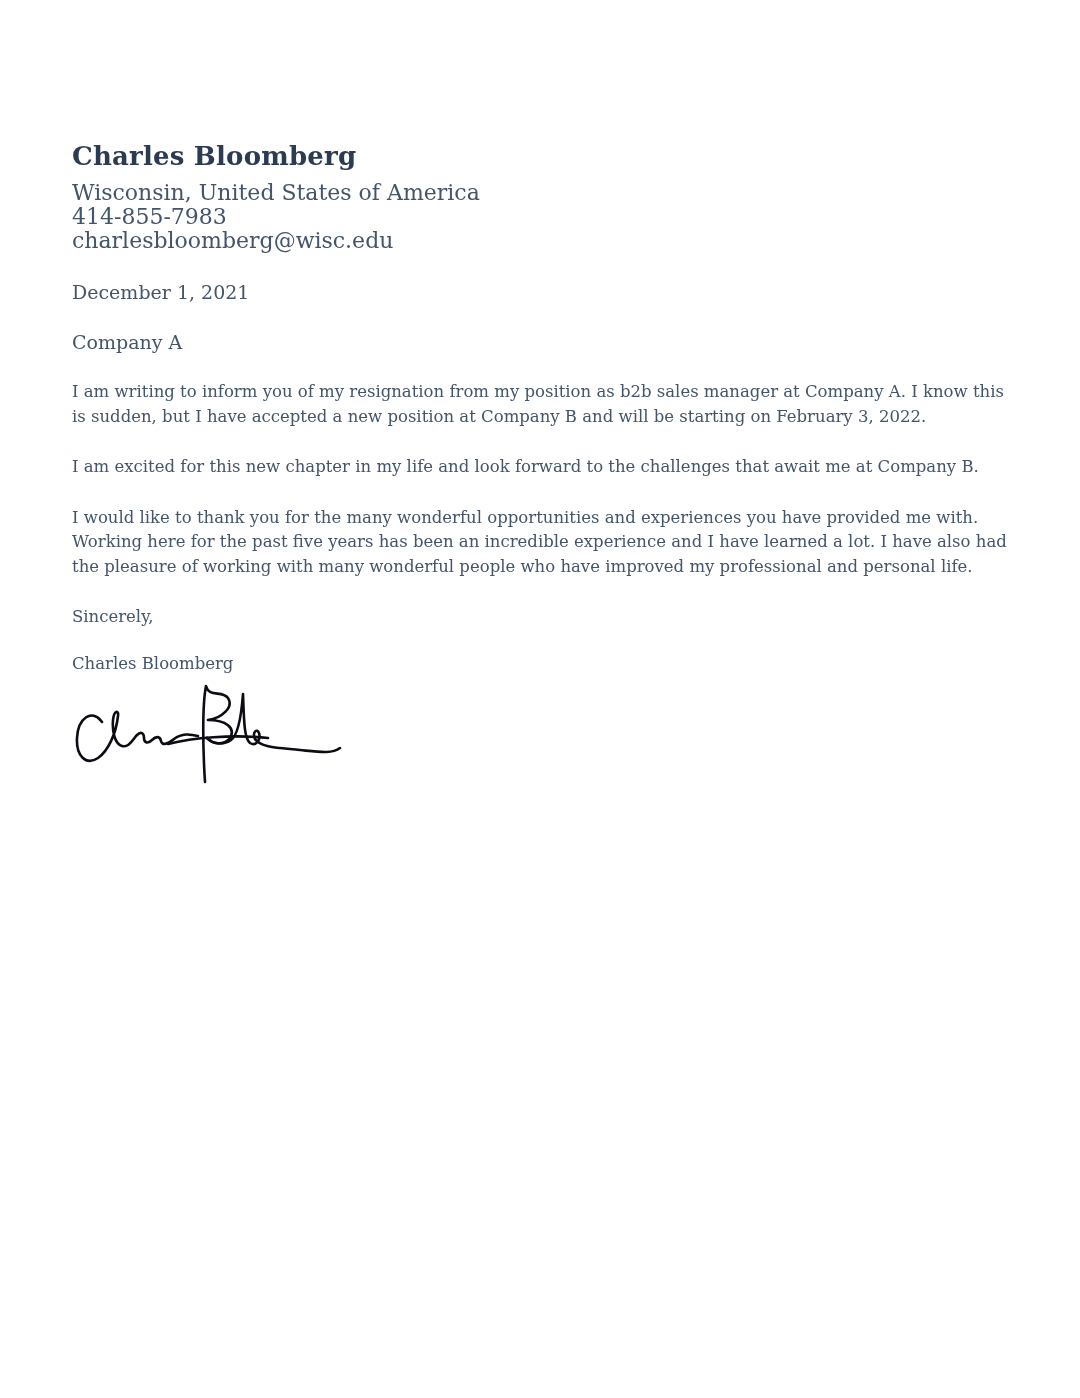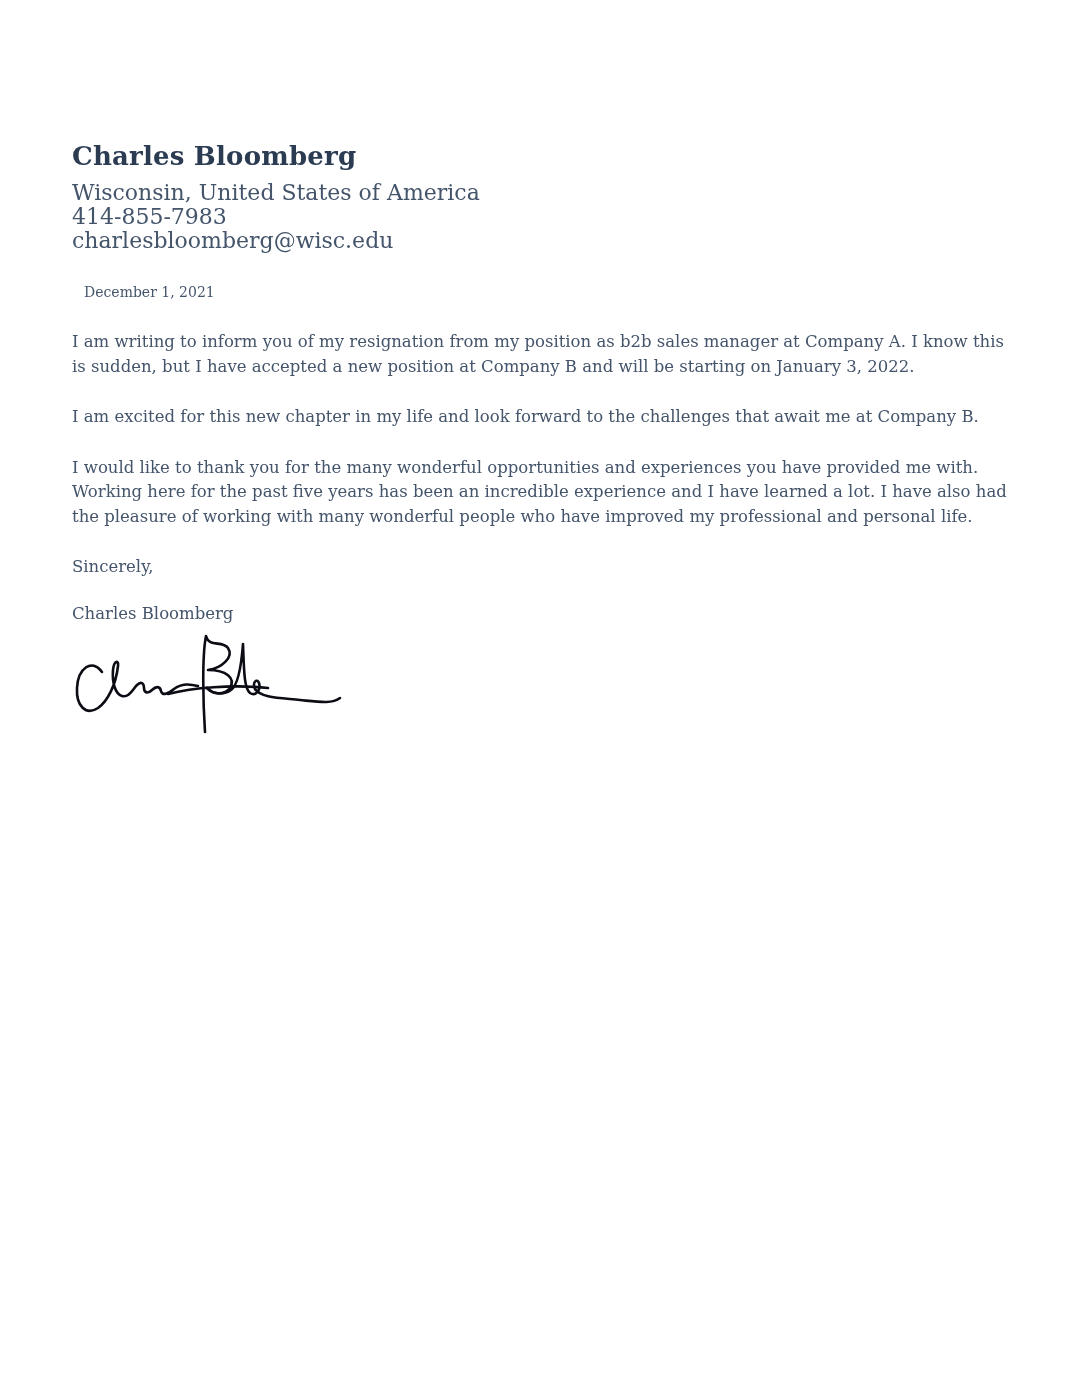--- a/index.html
+++ b/index.html
@@ -29,22 +29,22 @@
     color: #2b3b52;
     letter-spacing: 0.2px;
   }
   .contact-line {
     margin: 0;
     font-size: 22px;
     line-height: 24px;
     color: #44546a;
   }
   .line-block {
-    margin: 12px;
-    font-size: 14px;
+    margin: 0;
+    font-size: 19px;
     line-height: 24px;
     color: #44546a;
   }
   .gap-26 { margin-top: 26px; }
   .gap-27 { margin-top: 27px; }
   .para {
     margin: 26px 0 0 0;
     font-size: 16.5px;
     line-height: 24.5px;
     color: #44546a;
@@ -67,23 +67,24 @@
   <div class="letter">
 
     <h1 class="sender-name">Charles Bloomberg</h1>
 
     <p class="contact-line">Wisconsin, United States of America</p>
     <p class="contact-line">414-855-7983</p>
     <p class="contact-line">charlesbloomberg@wisc.edu</p>
 
     <p class="line-block gap-27">December 1, 2021</p>
 
+    <p class="line-block gap-26">Company A</p>
 
 
-    <p class="para">I am writing to inform you of my resignation from my position as b2b sales manager at Company A. I know this is sudden, but I have accepted a new position at Company B and will be starting on January 3, 2022.</p>
+    <p class="para">I am writing to inform you of my resignation from my position as b2b sales manager at Company A. I know this is sudden, but I have accepted a new position at Company B and will be starting on February 3, 2022.</p>
 
     <p class="para">I am excited for this new chapter in my life and look forward to the challenges that await me at Company B.</p>
 
     <p class="para">I would like to thank you for the many wonderful opportunities and experiences you have provided me with. Working here for the past five years has been an incredible experience and I have learned a lot. I have also had the pleasure of working with many wonderful people who have improved my professional and personal life.</p>
 
 
     <p class="para">Sincerely,</p>
 
     <p class="para" style="margin-top: 22px;">Charles Bloomberg</p>
 

